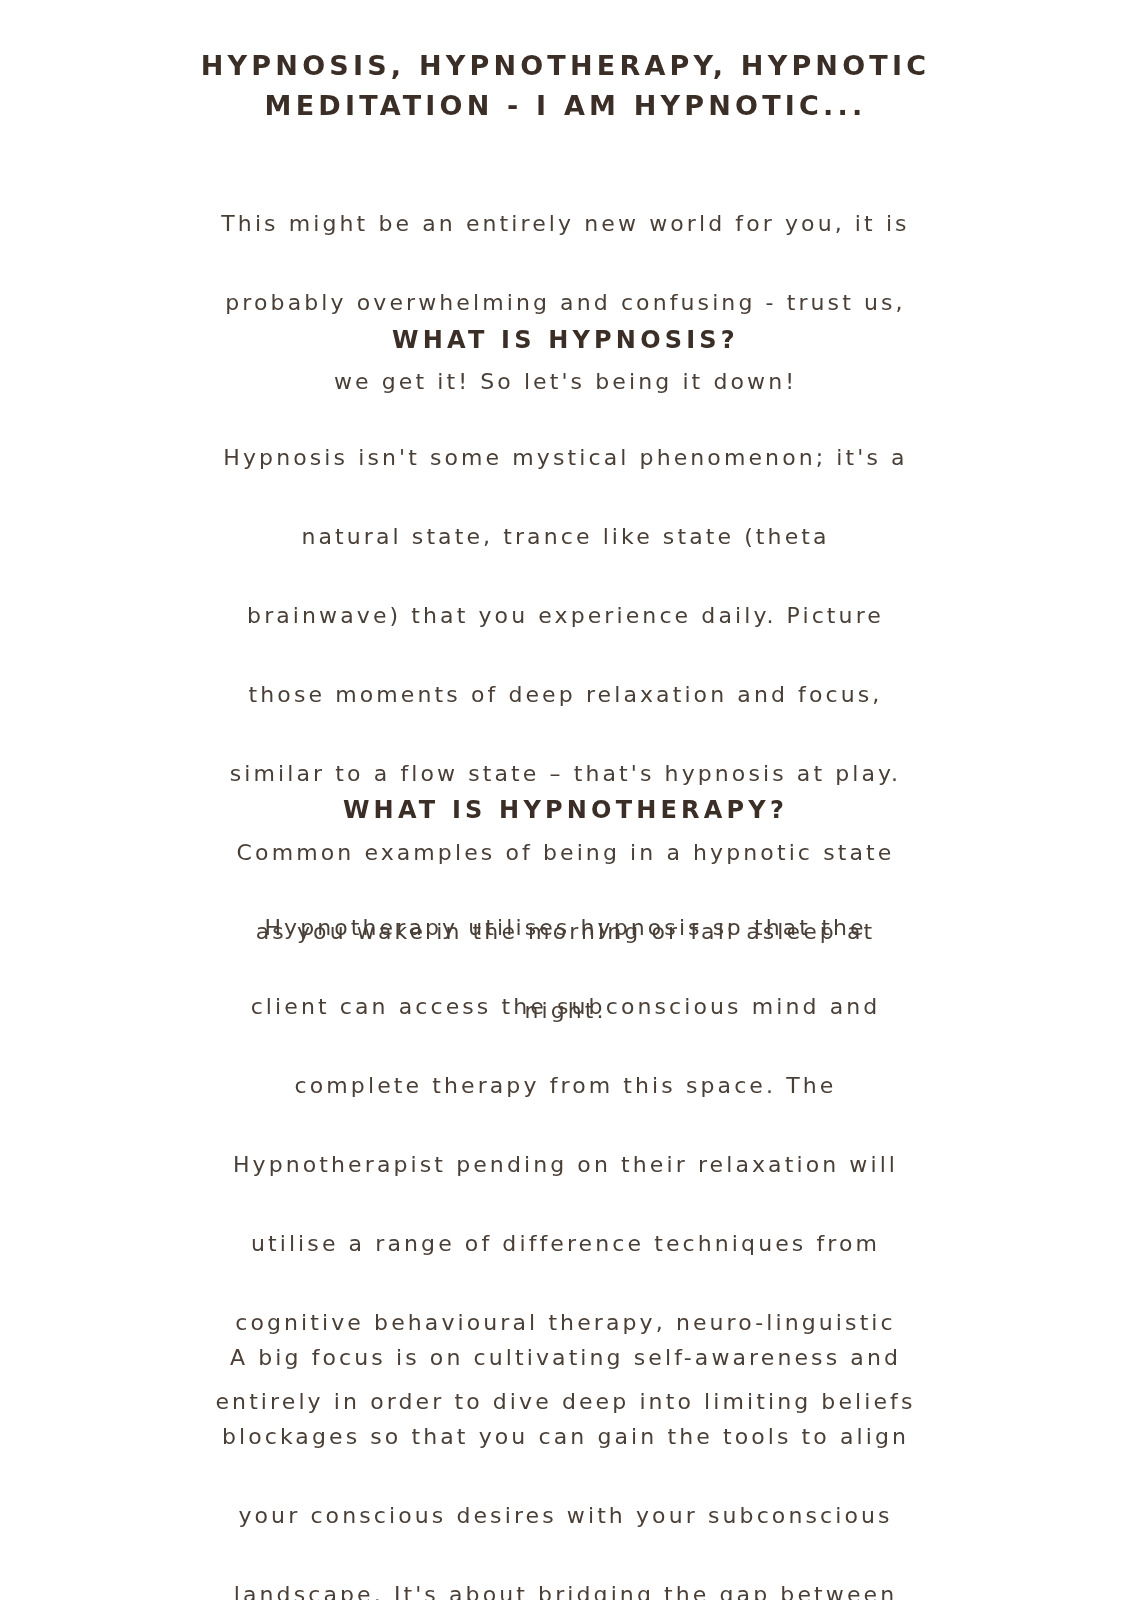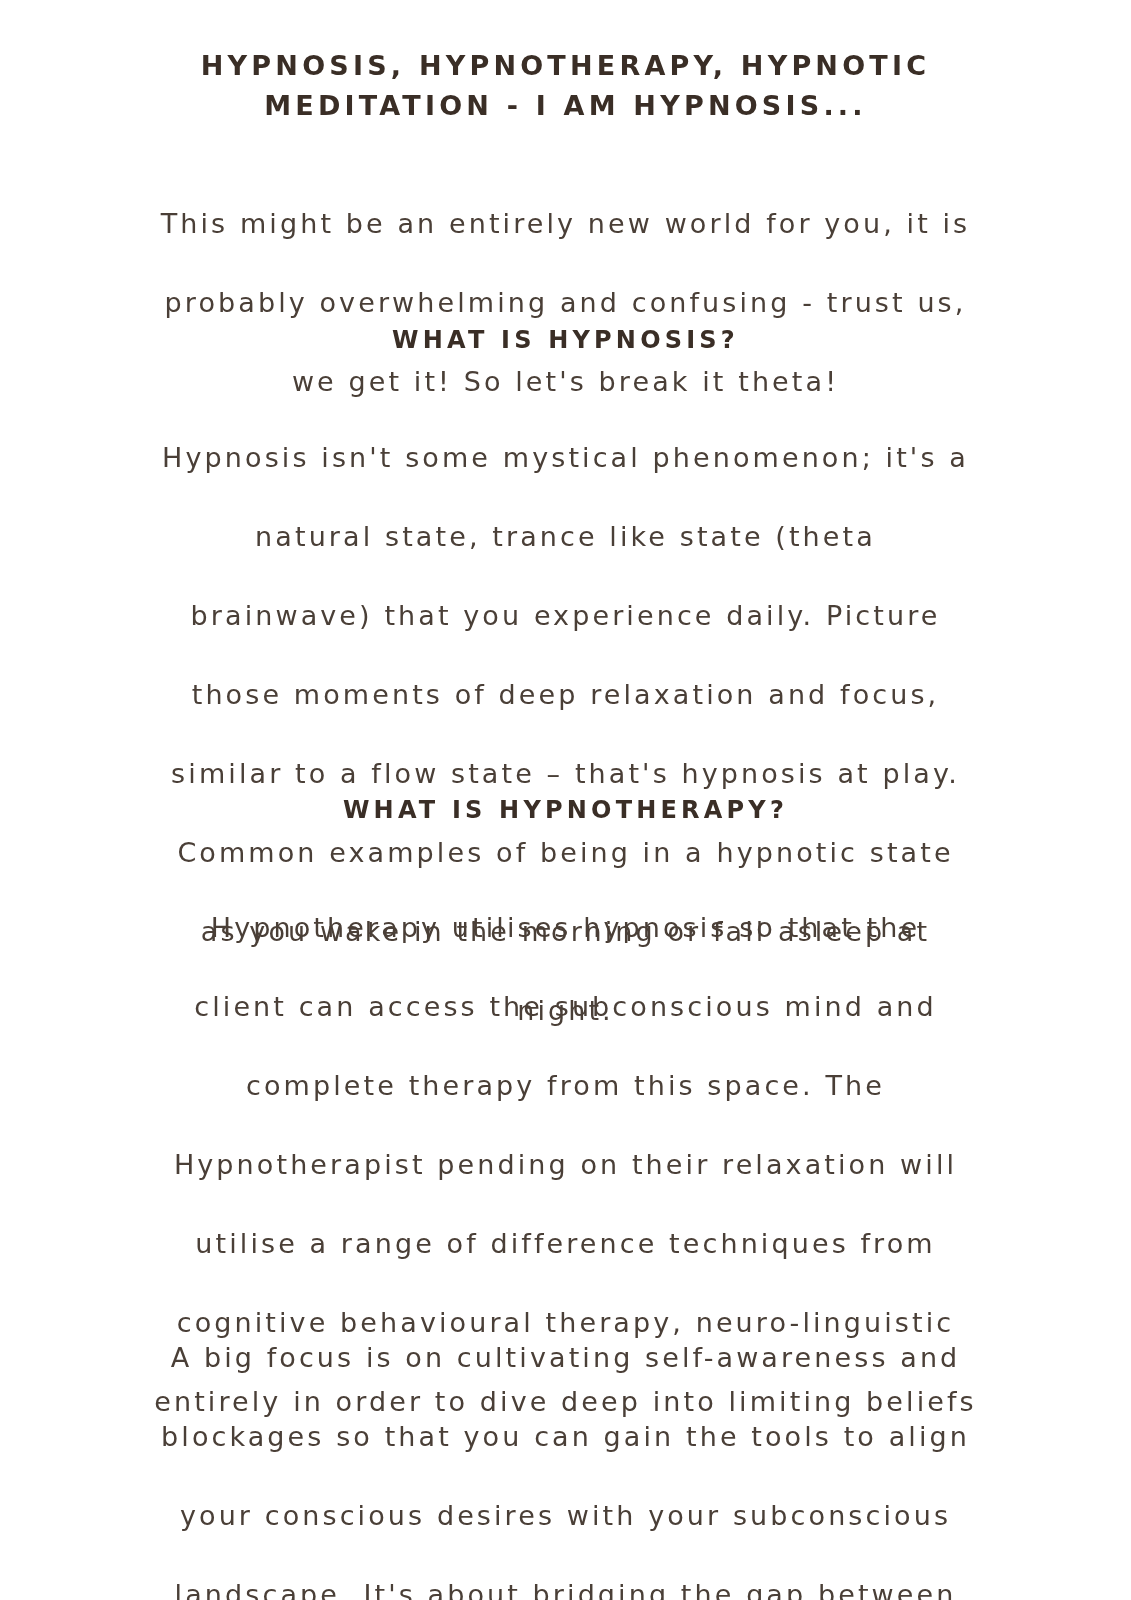--- a/index.html
+++ b/index.html
@@ -47,43 +47,43 @@
       line-height: 40px;
       color: #3a2e26;
       margin: 0;
     }
     .para {
       position: absolute;
       left: 70px;
       width: 991px;
       font-family: "DejaVu Sans", sans-serif;
       font-weight: normal;
-      font-size: 27px;
+      font-size: 22px;
       letter-spacing: 3.1px;
       line-height: 39.5px;
       color: #4a3f37;
       margin: 0;
       white-space: pre-line;
     }
     .line { display: block; }
   </style>
 </head>
 <body>
 
 <div class="page">
 
   <h1 class="title">
     <span class="line">HYPNOSIS, HYPNOTHERAPY, HYPNOTIC</span>
-    <span class="line">MEDITATION - I AM HYPNOSIS...</span>
+    <span class="line">MEDITATION - I AM HYPNOTIC...</span>
   </h1>
 
   <p class="para" style="top:156px;">
     <span class="line">This might be an entirely new world for you, it is</span>
     <span class="line">probably overwhelming and confusing - trust us,</span>
-    <span class="line">we get it! So let's break it theta!</span>
+    <span class="line">we get it! So let's being it down!</span>
   </p>
 
   <h2 class="heading" style="top:312px;">WHAT IS HYPNOSIS?</h2>
 
   <p class="para" style="top:390px;">
     <span class="line">Hypnosis isn't some mystical phenomenon; it's a</span>
     <span class="line">natural state, trance like state (theta</span>
     <span class="line">brainwave) that you experience daily. Picture</span>
     <span class="line">those moments of deep relaxation and focus,</span>
     <span class="line">similar to a flow state – that's hypnosis at play.</span>

